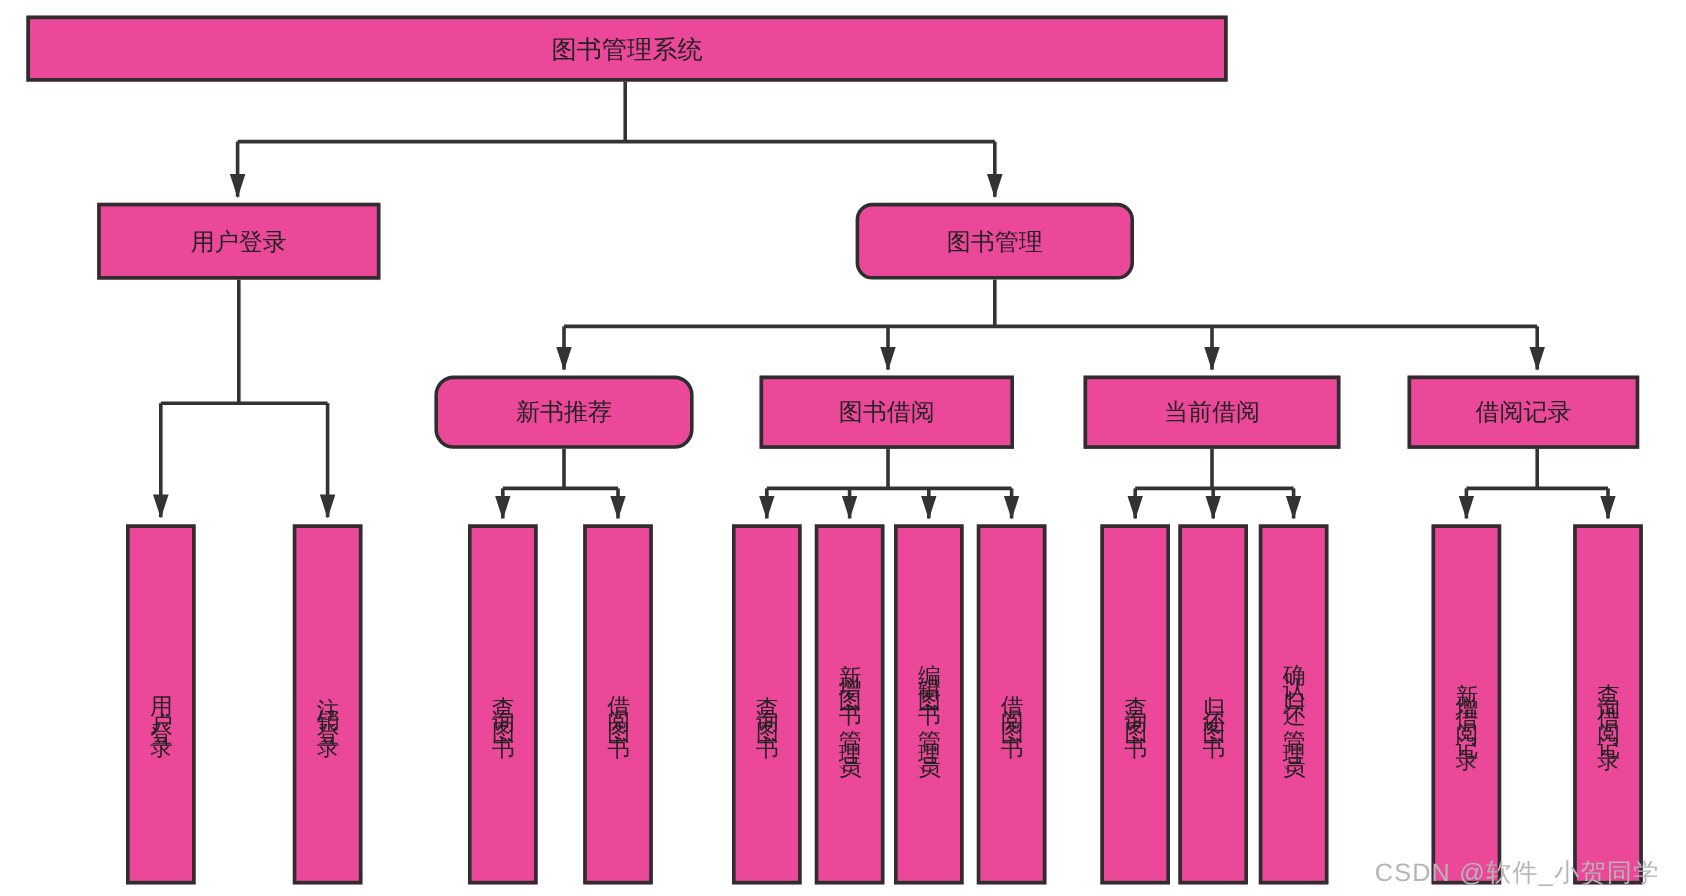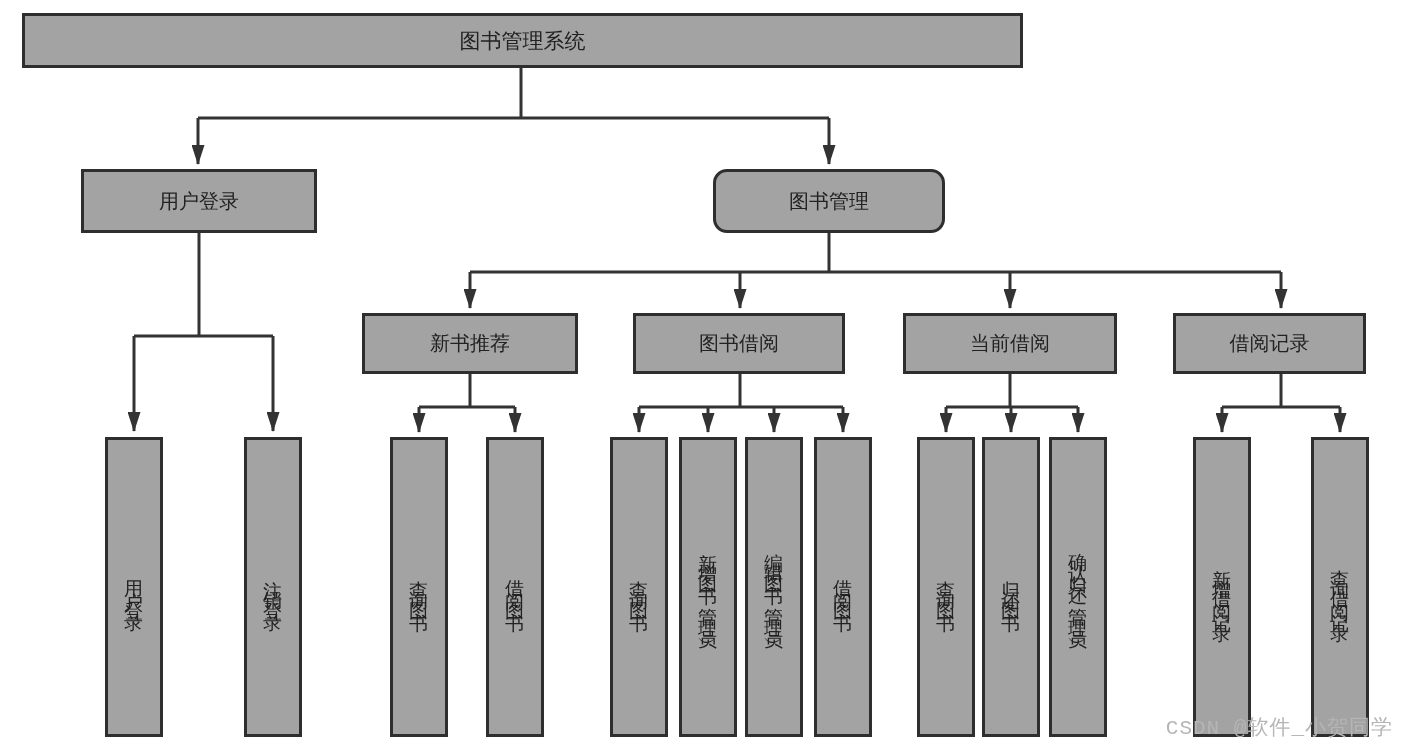--- a/index.html
+++ b/index.html
@@ -21,48 +21,47 @@
   .stage{position:absolute;left:0;top:0;width:1405px;height:747px;}
   svg.connectors{position:absolute;left:0;top:0;width:1405px;height:747px;}
   svg.connectors path, svg.connectors line{
     stroke:var(--line);
     stroke-width:3;
     fill:none;
   }
   svg.connectors marker path{fill:var(--line);stroke:none;}
   .node{
     position:absolute;
-    background:#a3a3a3;
+    background:#ec4899;
     border:3px solid var(--border);
     display:flex;
     align-items:center;
     justify-content:center;
     text-align:center;
     color:var(--text);
   }
   .node.root{left:22px;top:13px;width:1001px;height:55px;font-size:21px;}
   .node.lv2{top:169px;height:64px;font-size:20px;}
   .node.lv3{top:313px;height:61px;font-size:20px;}
   .node.leaf{top:437px;width:58px;height:300px;font-size:19px;}
   .vtext{
     writing-mode:vertical-rl;
     text-orientation:mixed;
     letter-spacing:11px;
     line-height:1;
     white-space:nowrap;
   }
   .watermark{
     position:absolute;
-    right:12px;
+    right:22px;
     bottom:6px;
     font-size:21px;
     color:var(--watermark);
     letter-spacing:1px;
     z-index:5;
-    font-family:Liberation Mono, monospace;
   }
 </style>
 </head>
 <body>
 
 <div class="stage">
 
   <svg class="connectors" viewBox="0 0 1405 747" xmlns="http://www.w3.org/2000/svg">
     <defs>
       <marker id="arrow" markerUnits="userSpaceOnUse" markerWidth="20" markerHeight="13" viewBox="0 0 20 13" refX="19" refY="6.5" orient="auto">
@@ -108,21 +107,21 @@
       <line x1="1222" y1="407" x2="1222" y2="432" marker-end="url(#arrow)"></line>
       <line x1="1340" y1="407" x2="1340" y2="432" marker-end="url(#arrow)"></line>
     </g>
   </svg>
 
   <div class="node root">图书管理系统</div>
 
   <div class="node lv2" style="left:81px;width:236px;">用户登录</div>
   <div class="node lv2" style="left:713px;width:232px;border-radius:14px;">图书管理</div>
 
-  <div class="node lv3" style="left:362px;width:216px;">新书推荐</div>
+  <div class="node lv3" style="left:362px;width:216px;border-radius:16px;">新书推荐</div>
   <div class="node lv3" style="left:633px;width:212px;">图书借阅</div>
   <div class="node lv3" style="left:903px;width:214px;">当前借阅</div>
   <div class="node lv3" style="left:1173px;width:193px;">借阅记录</div>
 
   <div class="node leaf" style="left:105px;">
     <span class="vtext">用户登录</span>
   </div>
   <div class="node leaf" style="left:244px;">
     <span class="vtext">注销登录</span>
   </div>

